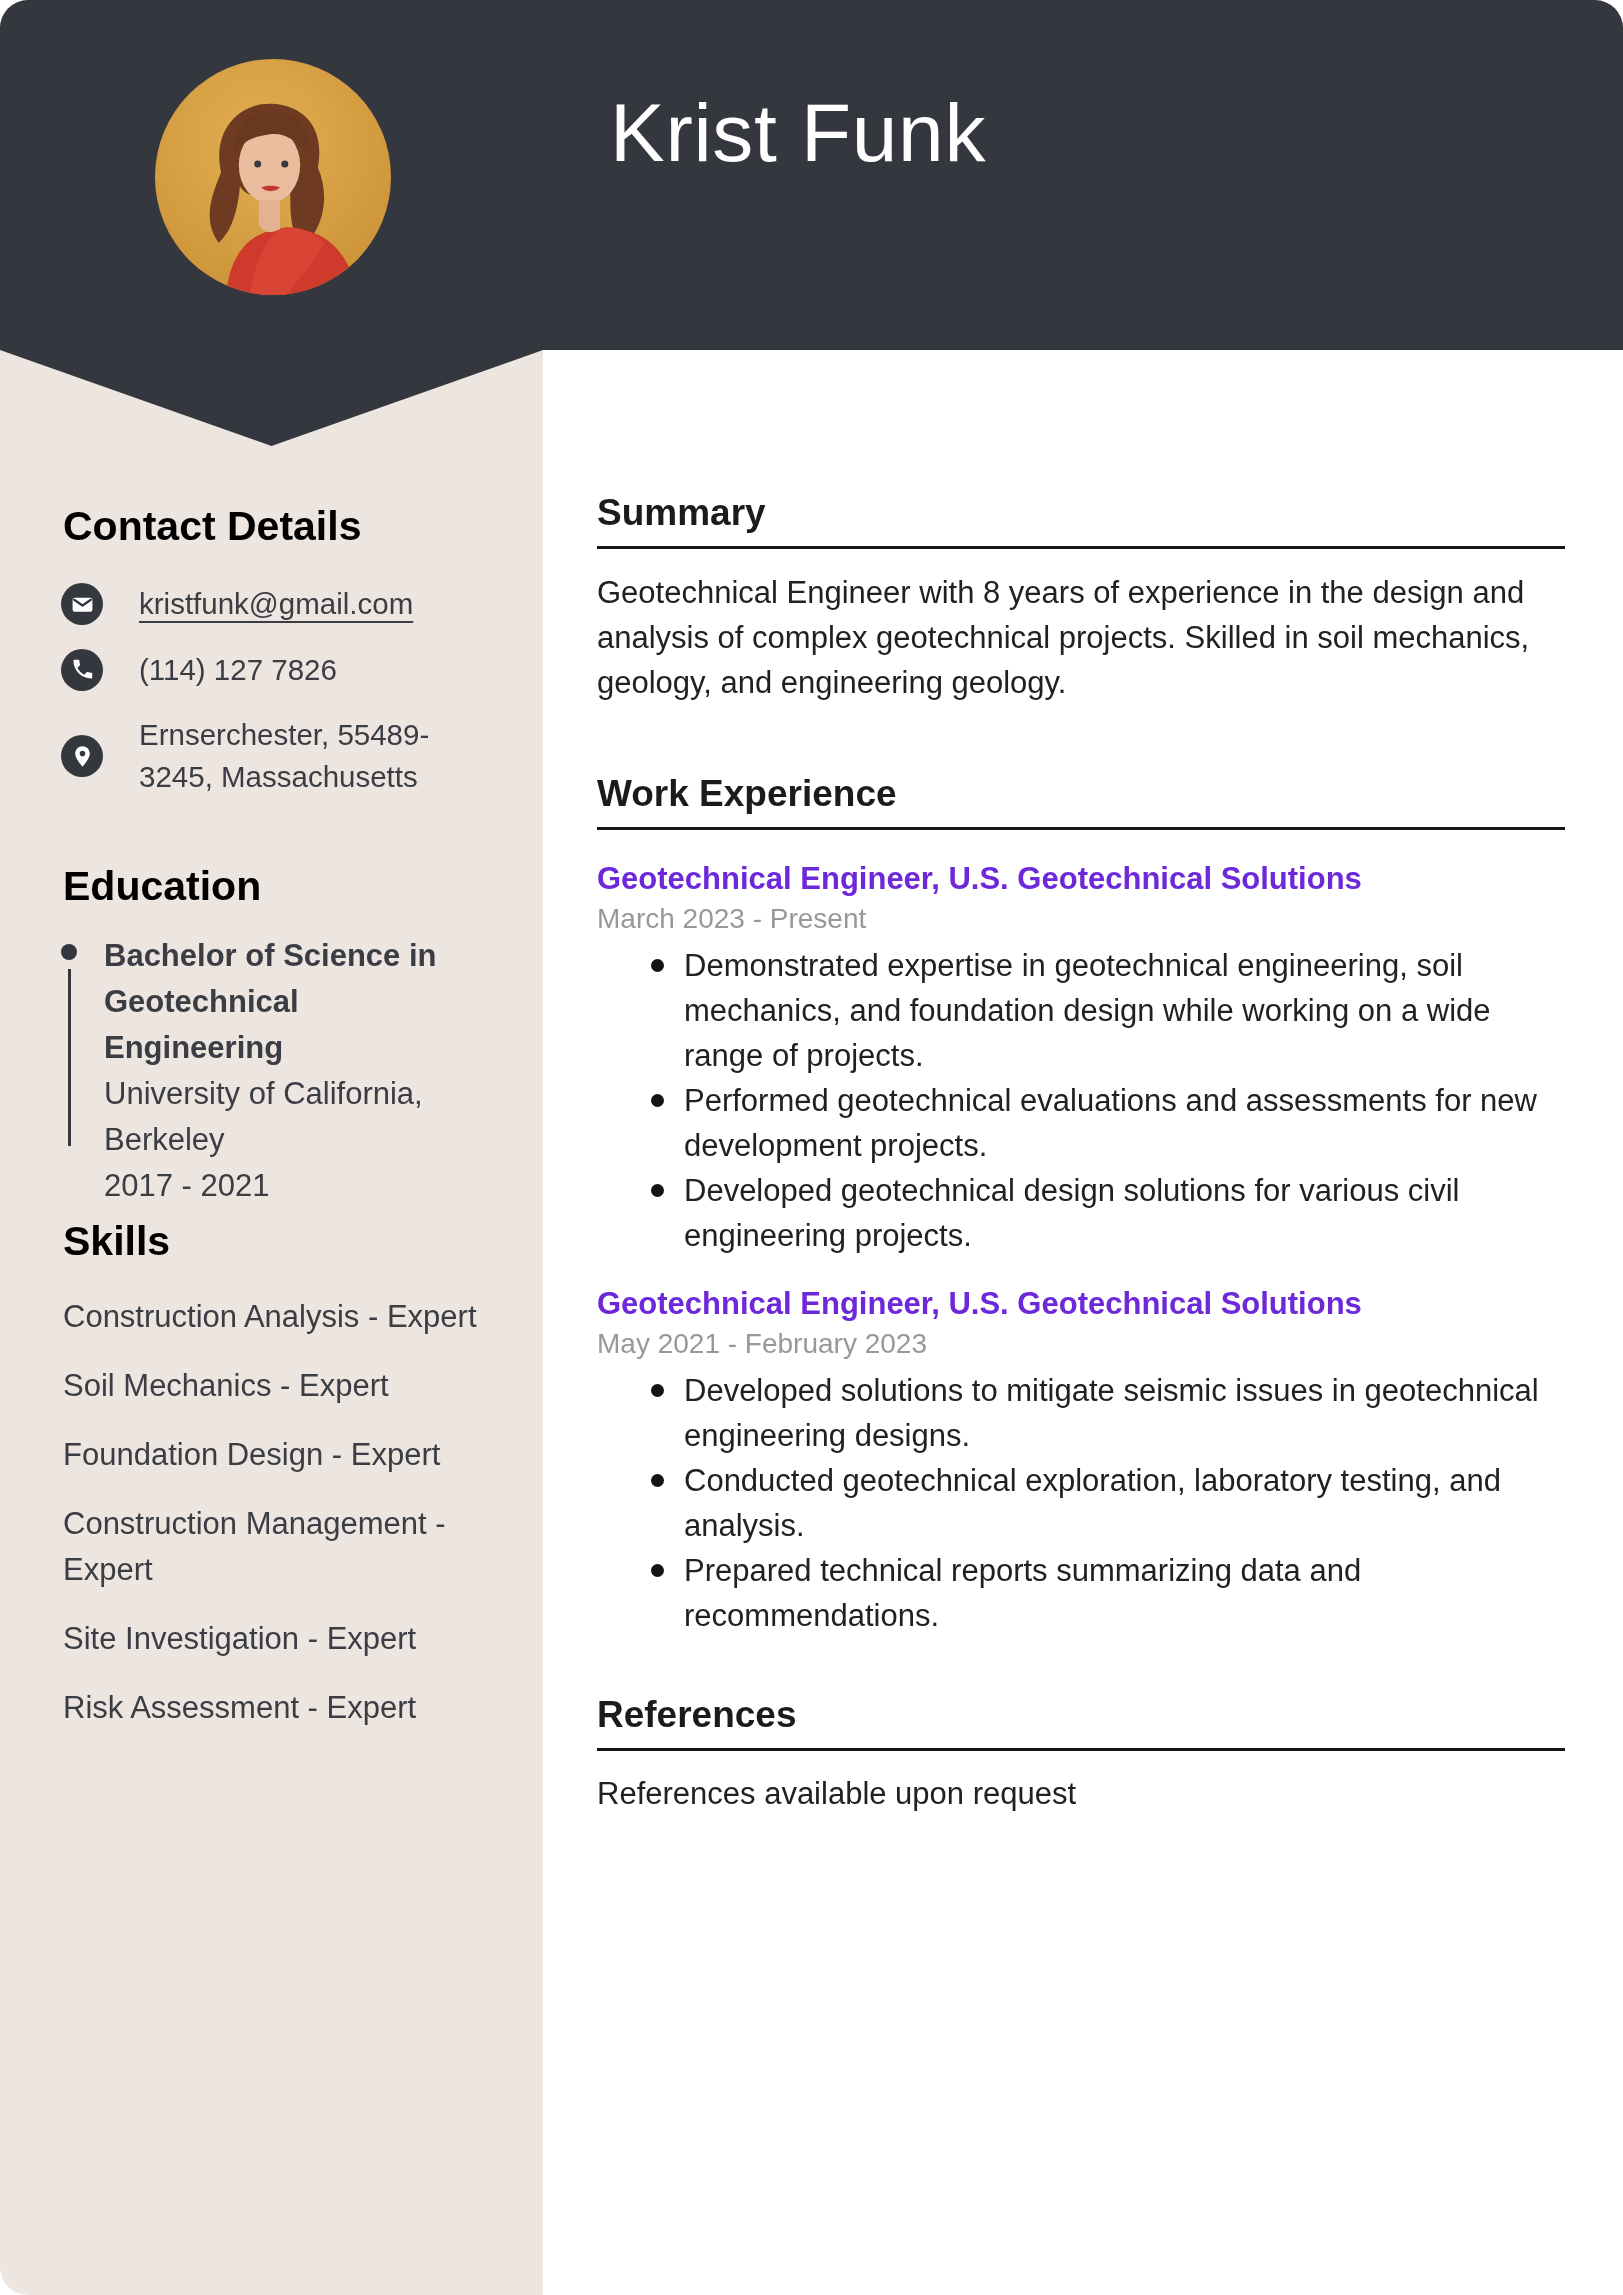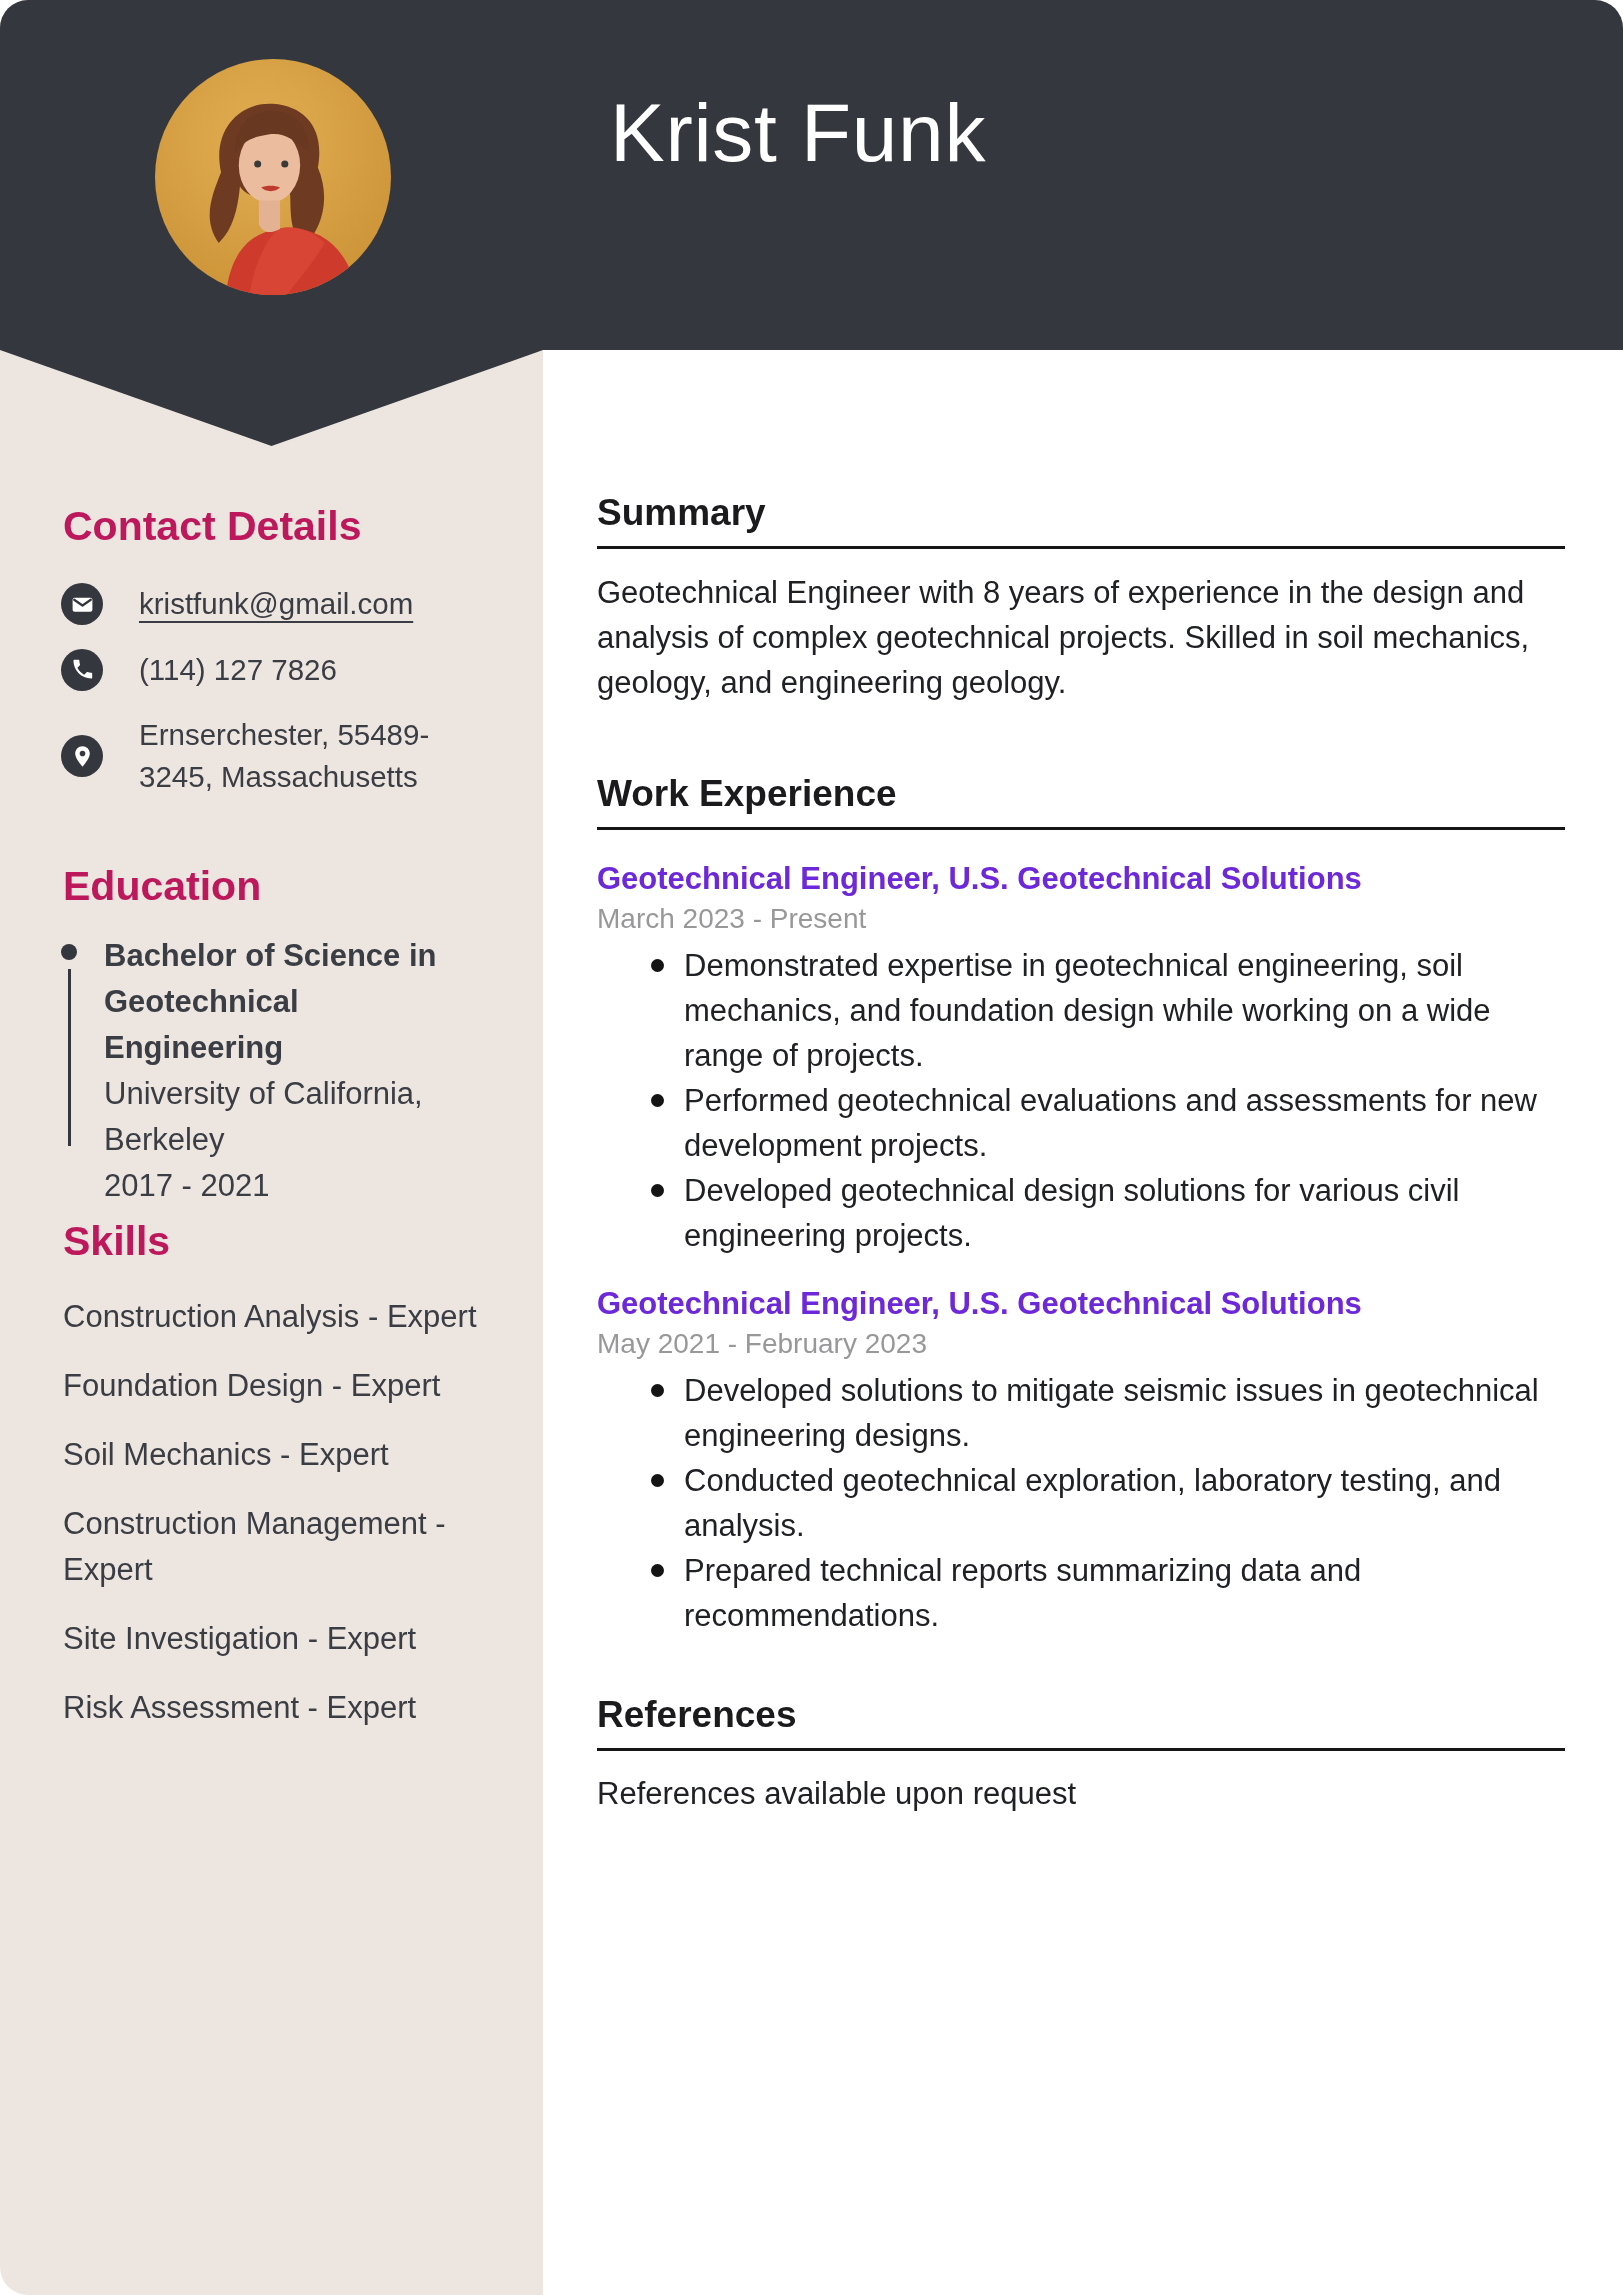--- a/index.html
+++ b/index.html
@@ -17,21 +17,21 @@
   .header{position:absolute;left:0;top:0;width:1623px;height:350px;background:#35373E;}
   .chevron{position:absolute;left:0;top:350px;width:543px;height:96px;background:#35373E;
     clip-path:polygon(0 0,100% 0,50% 100%);}
   
   .photo{position:absolute;left:155px;top:59px;width:236px;height:236px;border-radius:50%;overflow:hidden;}
   .photo svg{display:block;width:100%;height:100%;}
   
   .name{position:absolute;left:610px;top:90px;font-size:82px;font-weight:400;color:#FFFFFF;line-height:1.05;letter-spacing:0.7px;}
   .job-title-header{position:absolute;left:610px;top:208px;font-size:38px;font-weight:400;color:#F3F2F1;line-height:1.1;}
   
-  .side-heading{font-size:41px;font-weight:700;color:#be185d;line-height:1.15;}
+  .side-heading{font-size:41px;font-weight:700;color:#000000;line-height:1.15;}
   .sec-contact-h{position:absolute;left:63px;top:503px;}
   .contact-rows{position:absolute;left:61px;top:583px;width:432px;display:flex;flex-direction:column;gap:23.6px;}
   .contact-row{display:flex;align-items:center;gap:36px;}
   .cicon{flex:0 0 auto;width:42px;height:42px;border-radius:50%;background:#35373E;display:flex;align-items:center;justify-content:center;}
   .cicon svg{width:25px;height:25px;display:block;}
   .ctext{font-size:29.5px;color:#3A3D44;line-height:42px;max-width:393px;}
   .ctext a{color:#3A3D44;text-decoration:underline;text-decoration-thickness:2px;text-underline-offset:7.2px;}
   .sec-education-h{position:absolute;left:63px;top:863px;text-align:right;}
   .edu-entry{position:absolute;left:63px;top:933px;width:406px;padding-left:41px;box-sizing:border-box;}
   .edu-dot{position:absolute;left:-2px;top:10.5px;width:16.4px;height:16.4px;border-radius:50%;background:#35373E;}
@@ -136,23 +136,23 @@
     <div class="edu-text edu-degree">Bachelor of Science in Geotechnical Engineering</div>
     <div class="edu-text">University of California, Berkeley</div>
     <div class="edu-text">2017 - 2021</div>
   </div>
 
   <div class="side-heading sec-skills-h">Skills</div>
   <ul class="skills-list">
 
       <li>Construction Analysis - Expert</li>
 
+      <li>Soil Mechanics - Expert</li>
+
       <li>Foundation Design - Expert</li>
-
-      <li>Soil Mechanics - Expert</li>
 
       <li>Construction Management - Expert</li>
 
       <li>Site Investigation - Expert</li>
 
       <li>Risk Assessment - Expert</li>
     </ul>
 
   <div class="sec sec-summary">
     <div class="main-heading">Summary</div>

